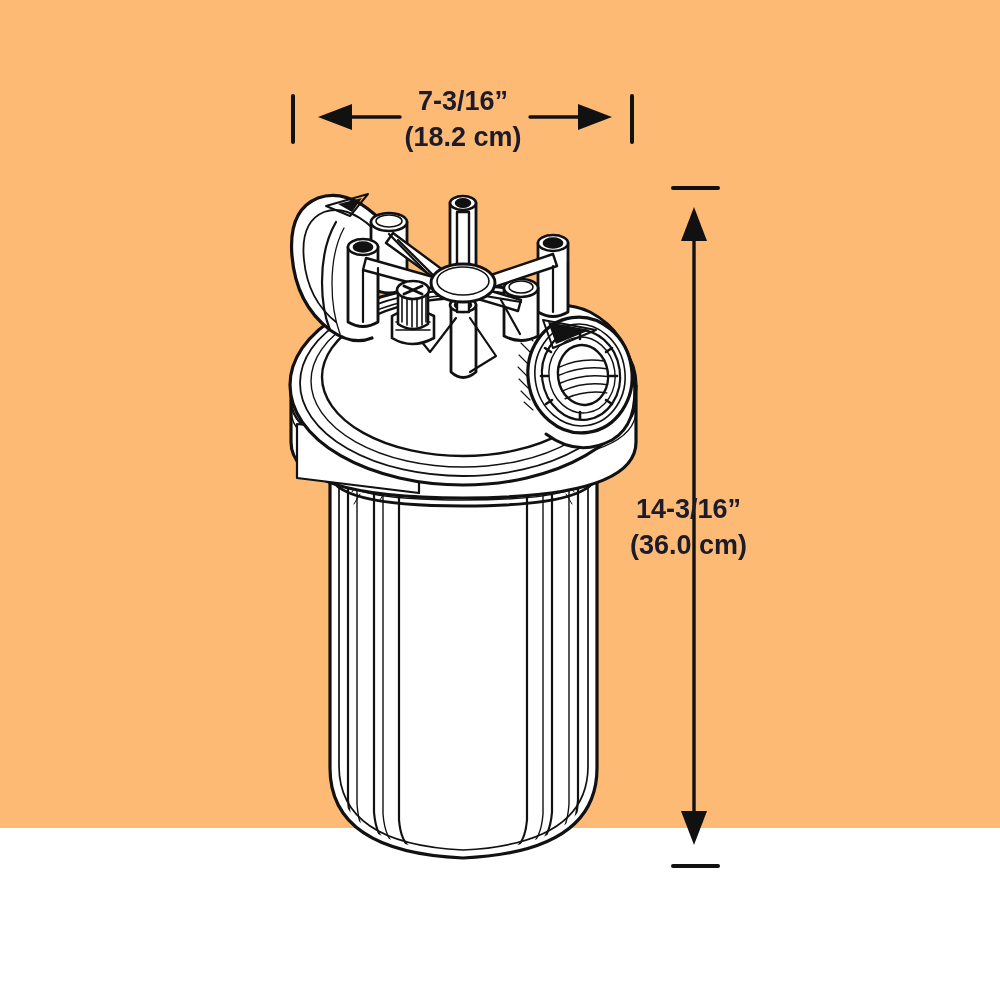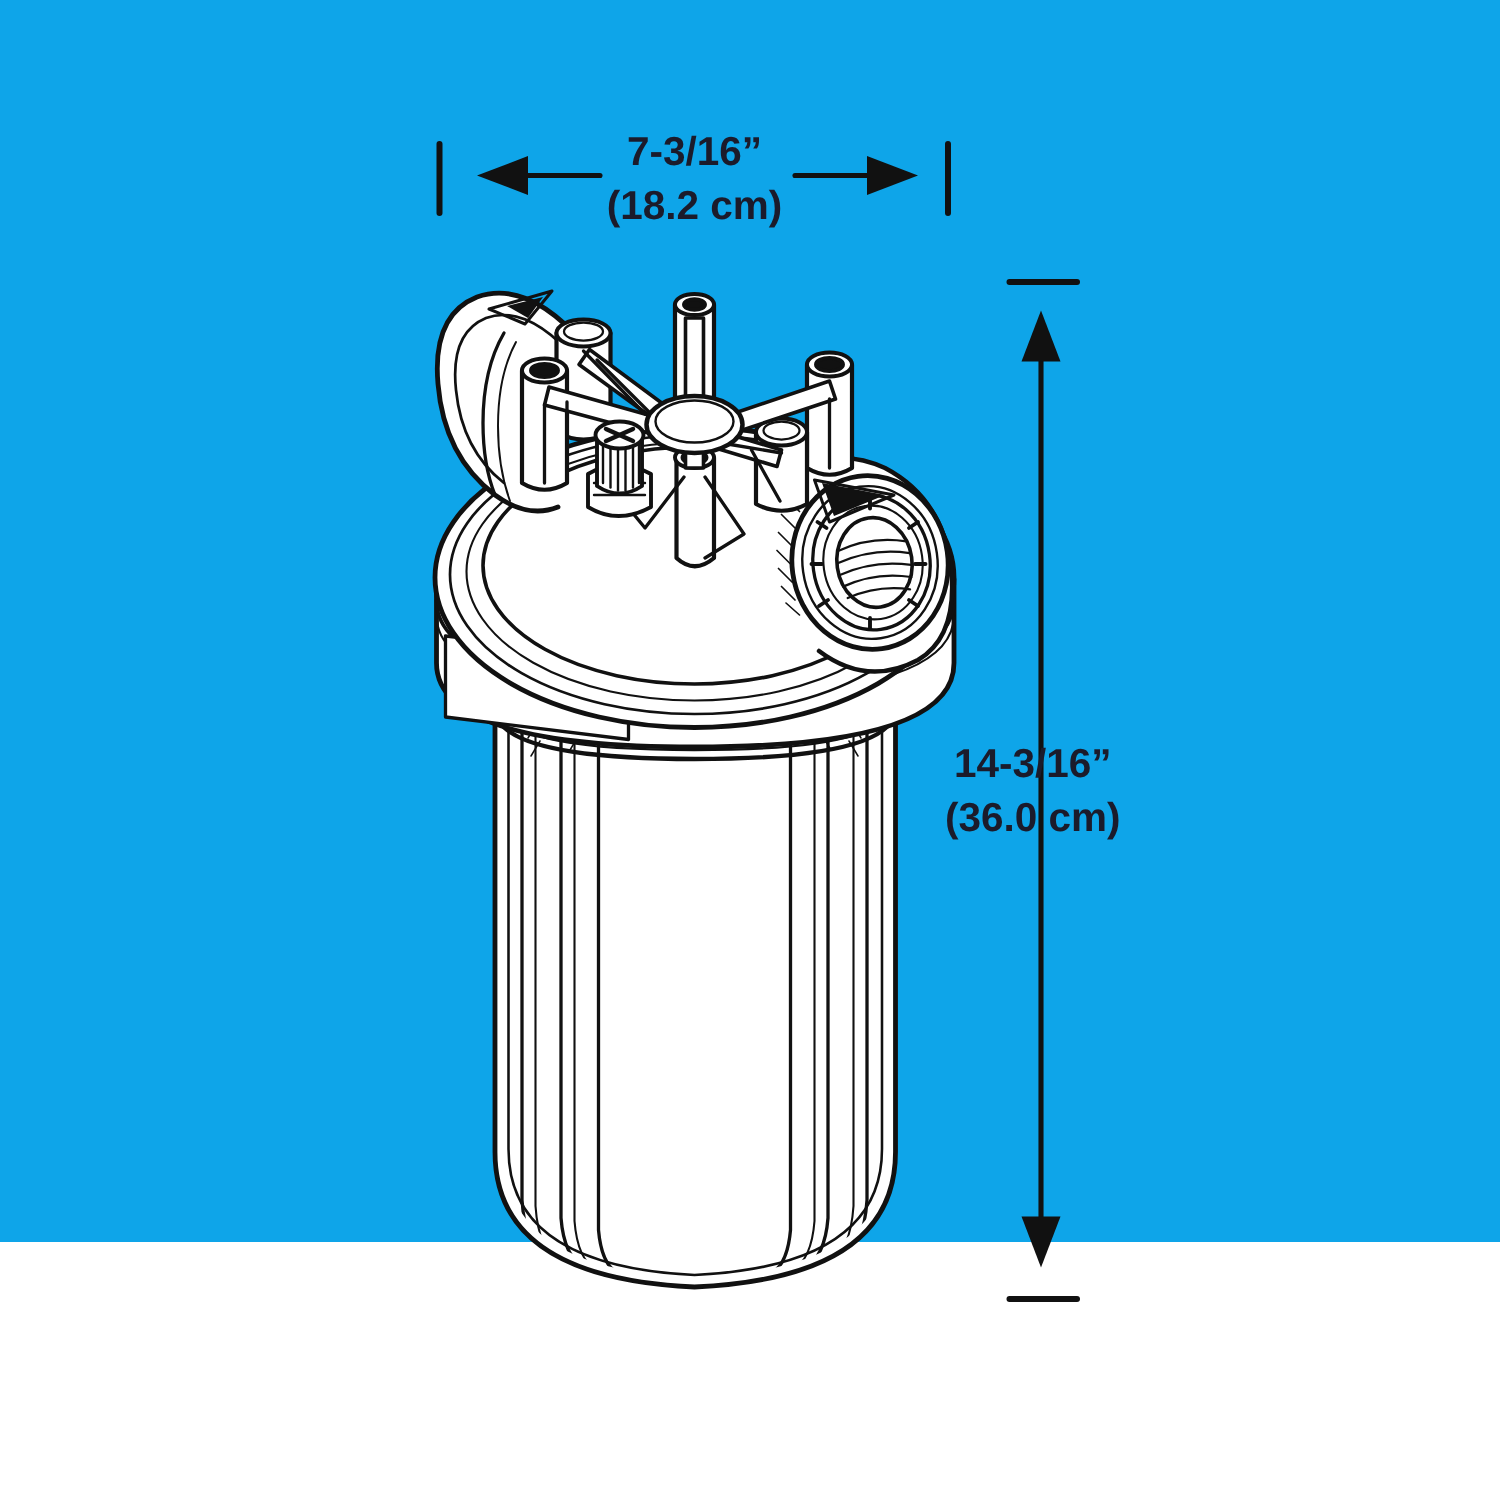--- a/index.html
+++ b/index.html
@@ -3,21 +3,21 @@
 <meta charset="utf-8">
 <title>Water Filter Housing Dimension Drawing</title>
 <style>
   html,body{margin:0;padding:0;background:#ffffff;}
   body{
     width:1000px;height:1000px;
     font-family:"Liberation Sans","DejaVu Sans",sans-serif;
     overflow:hidden;
     position:relative;
   }
-  #stage{position:absolute;left:0;top:0;width:1000px;height:828px;background:#0ea5e9;}
+  #stage{position:absolute;left:0;top:0;width:1000px;height:828px;background:#fdba74;}
   svg{display:block;}
   .dimtext{
     font-family:"Liberation Sans","DejaVu Sans",sans-serif;
     font-weight:bold;
     font-size:27px;
     fill:#1b1b2b;
     letter-spacing:0px;
   }
 </style>
 </head>

